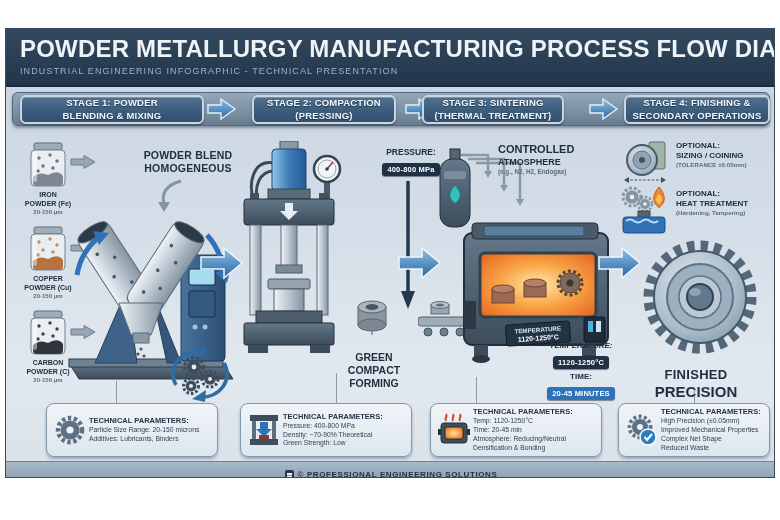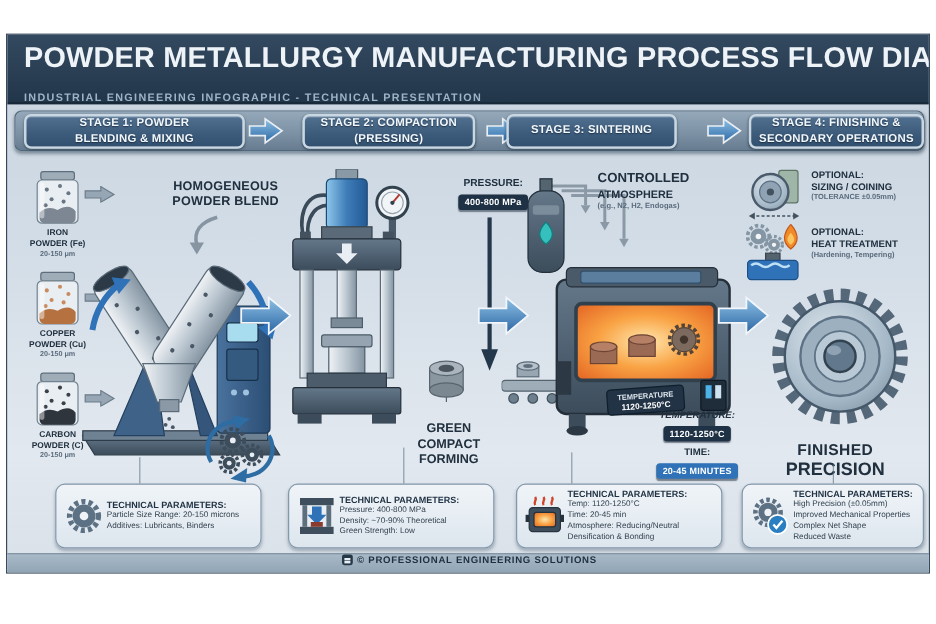--- a/index.html
+++ b/index.html
@@ -17,21 +17,21 @@
   
   .header {
     position:absolute; left:0; top:0; width:770px; height:58px;
     background:linear-gradient(180deg,#33495f 0%,#2a3f54 55%,#22364a 100%);
     border-bottom:2px solid #18293a; padding:6px 0 0 14px;
   }
   .header .title {
     color:#eef3f8; font-size:24px; font-weight:bold; letter-spacing:.2px; white-space:nowrap;
   }
   .header .subtitle {
-    margin-top:13px; color:#9db3c6; font-size:9px; letter-spacing:1.1px; font-weight:bold;
+    margin-top:3px; color:#9db3c6; font-size:9px; letter-spacing:1.1px; font-weight:normal;
   }
   
   .banner {
     position:absolute; left:0; top:58px; width:770px; height:44px;
   }
   .banner .rail {
     position:absolute; left:6px; top:5px; width:758px; height:34px; border-radius:6px;
     background:linear-gradient(180deg,#94a8ba 0%,#7b90a3 60%,#677c90 100%);
     border:1px solid #51677c; box-shadow:0 2px 3px rgba(30,48,65,.45);
   }
@@ -63,21 +63,21 @@
     display:flex; align-items:center; padding:3px 5px 3px 4px;
   }
   .tech-box .ticon { width:38px; flex:0 0 38px; display:flex; justify-content:center; align-items:center; }
   .tech-box .ttext { flex:1; }
   .tech-box .ttitle { font-size:7.5px; font-weight:bold; color:#1f3142; margin-bottom:1px; }
   .tech-box .tline { font-size:6.8px; color:#33424f; line-height:1.32; }
   
   .footer {
     position:absolute; left:0; top:432px; width:770px; height:18px;
     background:linear-gradient(180deg,#a8b9c7 0%,#8ea2b3 100%);
-    border-top:1px solid #6d8396; display:flex; align-items:flex-start; justify-content:center; gap:4px;
+    border-top:1px solid #6d8396; display:flex; align-items:flex-end; justify-content:center; gap:4px;
   }
   .footer .logo {
     width:9px; height:9px; background:#243848; border-radius:2px; position:relative;
   }
   .footer .logo::after {
     content:""; position:absolute; left:2px; top:3px; width:5px; height:1.5px; background:#e8eef3;
     box-shadow:0 2.5px 0 #e8eef3;
   }
   .footer .ftext { font-size:8px; font-weight:bold; color:#1e3040; letter-spacing:.6px; }
   svg { display:block; }
@@ -144,20 +144,21 @@
       </svg>
       <div class="stage-box" style="left:246px;width:144px;">
         <span>STAGE 2: COMPACTION</span>
         <span>(PRESSING)</span>
       </div>
       <svg class="stage-arrow" style="left:398px;" width="32" height="26" viewBox="0 0 32 26">
         <polygon points="2,9 15,9 15,3 29,13 15,23 15,17 2,17" fill="url(#gBlueArrow)" stroke="#e8eef3" stroke-width="1.4"></polygon>
       </svg>
       <div class="stage-box" style="left:416px;width:142px;">
         <span>STAGE 3: SINTERING</span>
+        <span>(THERMAL TREATMENT)</span>
       </div>
       <svg class="stage-arrow" style="left:582px;" width="32" height="26" viewBox="0 0 32 26">
         <polygon points="2,9 15,9 15,3 29,13 15,23 15,17 2,17" fill="url(#gBlueArrow)" stroke="#e8eef3" stroke-width="1.4"></polygon>
       </svg>
       <div class="stage-box" style="left:618px;width:146px;">
         <span>STAGE 4: FINISHING &amp;</span>
         <span>SECONDARY OPERATIONS</span>
       </div>
     </div>
 
@@ -259,22 +260,22 @@
       <circle cx="80" cy="172" r="1.6" fill="#4a5866"></circle>
         <circle cx="77" cy="177" r="1.6" fill="#4a5866"></circle>
         <circle cx="83" cy="179" r="1.6" fill="#4a5866"></circle>
       <path d="M16,98 A62,62 0 0 1 38,60" stroke="#2f72b8" stroke-width="5" fill="none"></path>
       <polygon points="32,54 48,56 38,68" fill="#2f72b8"></polygon>
       <path d="M146,58 A62,62 0 0 1 162,96" stroke="#2f72b8" stroke-width="5" fill="none"></path>
       <polygon points="154,96 170,90 166,106" fill="#2f72b8"></polygon>
     </svg>
 
     <div class="abs lbl" style="left:118px;top:120px;width:128px;font-size:10.5px;letter-spacing:.2px;">
+      <div>POWDER BLEND</div>
       <div>HOMOGENEOUS</div>
-      <div>POWDER BLEND</div>
     </div>
     <svg class="abs" style="left:150px;top:150px;" width="30" height="34" viewBox="0 0 30 34">
       <path d="M25,2 C11,6 5,14 8,25" stroke="#8795a3" stroke-width="3" fill="none"></path>
       <polygon points="2,23 14,23 8,33" fill="#8795a3"></polygon>
     </svg>
 
     <svg class="abs" style="left:158px;top:316px;" width="72" height="58" viewBox="0 0 72 58">
       <path d="M12,40 A25,23 0 0 1 36,6" stroke="#2e6da4" stroke-width="3.5" fill="none"></path>
       <polygon points="30,1 44,4 33,13" fill="#2e6da4"></polygon>
       <path d="M60,18 A25,23 0 0 1 36,52" stroke="#2e6da4" stroke-width="3.5" fill="none"></path>

